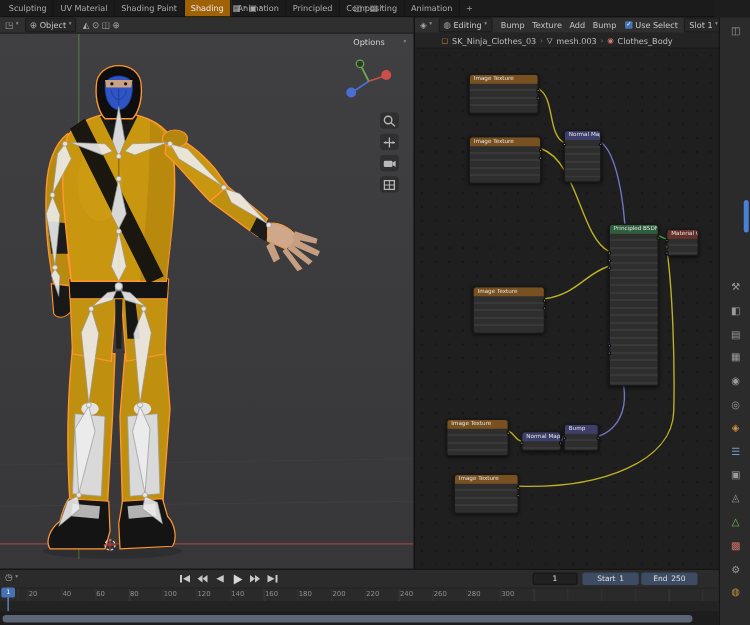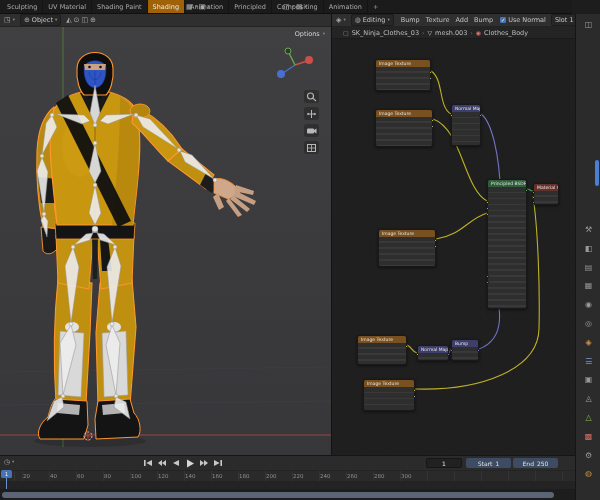--- a/index.html
+++ b/index.html
@@ -19,28 +19,28 @@
 
   
   .eheader{position:absolute;left:0;top:0;right:0;height:13px;background:#2f2f2f;border-bottom:1px solid #232323;display:flex;align-items:center;gap:5px;padding:0 4px;font-size:6.5px;color:#c6c6c6;white-space:nowrap;}
   .hbtn{display:flex;align-items:center;gap:2px;}
   .hbtn.box{background:#272727;border:1px solid #1d1d1d;border-radius:2px;padding:1px 3px;}
   .menu-item{padding:0 2px;color:#c2c2c2;}
 
   
   #viewport{position:absolute;left:0;top:14px;width:331px;height:441px;background:linear-gradient(#404042,#37373a);overflow:hidden;}
   #vcanvas{position:absolute;left:0;top:13px;width:331px;height:428px;}
-  #options-btn{position:absolute;right:6px;top:16px;display:flex;gap:3px;align-items:center;font-size:6.5px;color:#d2d2d2;}
+  #options-btn{position:absolute;right:6px;top:16px;display:flex;gap:15px;align-items:center;font-size:6.5px;color:#d2d2d2;}
   #gizmo{position:absolute;left:274px;top:30px;width:42px;height:42px;}
   #vtools{position:absolute;left:304px;top:76px;display:flex;flex-direction:column;gap:4px;}
   .vtool{width:15px;height:13px;background:rgba(35,35,35,.55);border-radius:3px;display:flex;align-items:center;justify-content:center;}
 
   
   #nodeeditor{position:absolute;left:331px;top:14px;width:244px;height:441px;background:#1f1f1f;border-left:1px solid #121212;}
-  #breadcrumb{position:absolute;left:0;top:13px;right:0;height:12px;display:flex;align-items:center;gap:3px;padding:0 11px;font-size:6.5px;color:#bcbcbc;background:#242424;border-bottom:1px solid #1a1a1a;white-space:nowrap;}
+  #breadcrumb{position:absolute;left:0;top:13px;right:0;height:12px;display:flex;align-items:center;gap:3px;padding:0 21px;font-size:6.5px;color:#bcbcbc;background:#242424;border-bottom:1px solid #1a1a1a;white-space:nowrap;}
   .bc-sep{color:#7d7d7d;font-size:6px;}
   .bc-icon{font-size:6px;line-height:1;}
   #ncanvas{position:absolute;left:0;top:25px;right:0;bottom:0;background-color:#1f1f1f;background-image:radial-gradient(#171717 0.7px,transparent 0.8px);background-size:11px 11px;overflow:hidden;}
   #wires{position:absolute;left:0;top:0;width:244px;height:416px;}
   .node{position:absolute;background:#2e2e2e;border:1px solid #191919;border-radius:2.5px;box-shadow:0 1px 3px rgba(0,0,0,.55);}
   .nhead{height:7px;border-radius:2px 2px 0 0;font-size:4.5px;line-height:7px;color:#e3e3e3;padding:0 3px;white-space:nowrap;overflow:hidden;}
   .nbody{position:absolute;left:0;right:0;top:7px;bottom:0;background:repeating-linear-gradient(to bottom,transparent 0 4.5px,rgba(255,255,255,0.05) 4.5px 6px);border-radius:0 0 2px 2px;}
   .ndot{position:absolute;width:3px;height:3px;border-radius:50%;border:0.5px solid #101010;}
   #ne-right{margin-left:auto;display:flex;align-items:center;gap:4px;}
   .checkbox{width:6px;height:6px;border-radius:1px;display:flex;align-items:center;justify-content:center;font-size:5px;color:#fff;line-height:1;}
@@ -296,21 +296,21 @@
           <span class="caret">▾</span>
         </span>
       <span class="hbtn">
           <span class="menu-item">Bump</span>
           <span class="menu-item">Texture</span>
           <span class="menu-item">Add</span>
           <span class="menu-item">Bump</span>
         </span>
       <span class="hbtn">
         <span class="checkbox" id="use-nodes-box" style="background: rgb(71, 114, 179);">✓</span>
-        <span>Use Normal</span>
+        <span>Use Select</span>
       </span>
       <span id="ne-right">
         <span class="hbtn box">
             <span>Slot 1</span>
             <span class="caret">▾</span>
           </span>
       </span>
     </div>
     <div id="breadcrumb">
         <span class="bc-icon" style="color: rgb(208, 138, 62);">▢</span>

